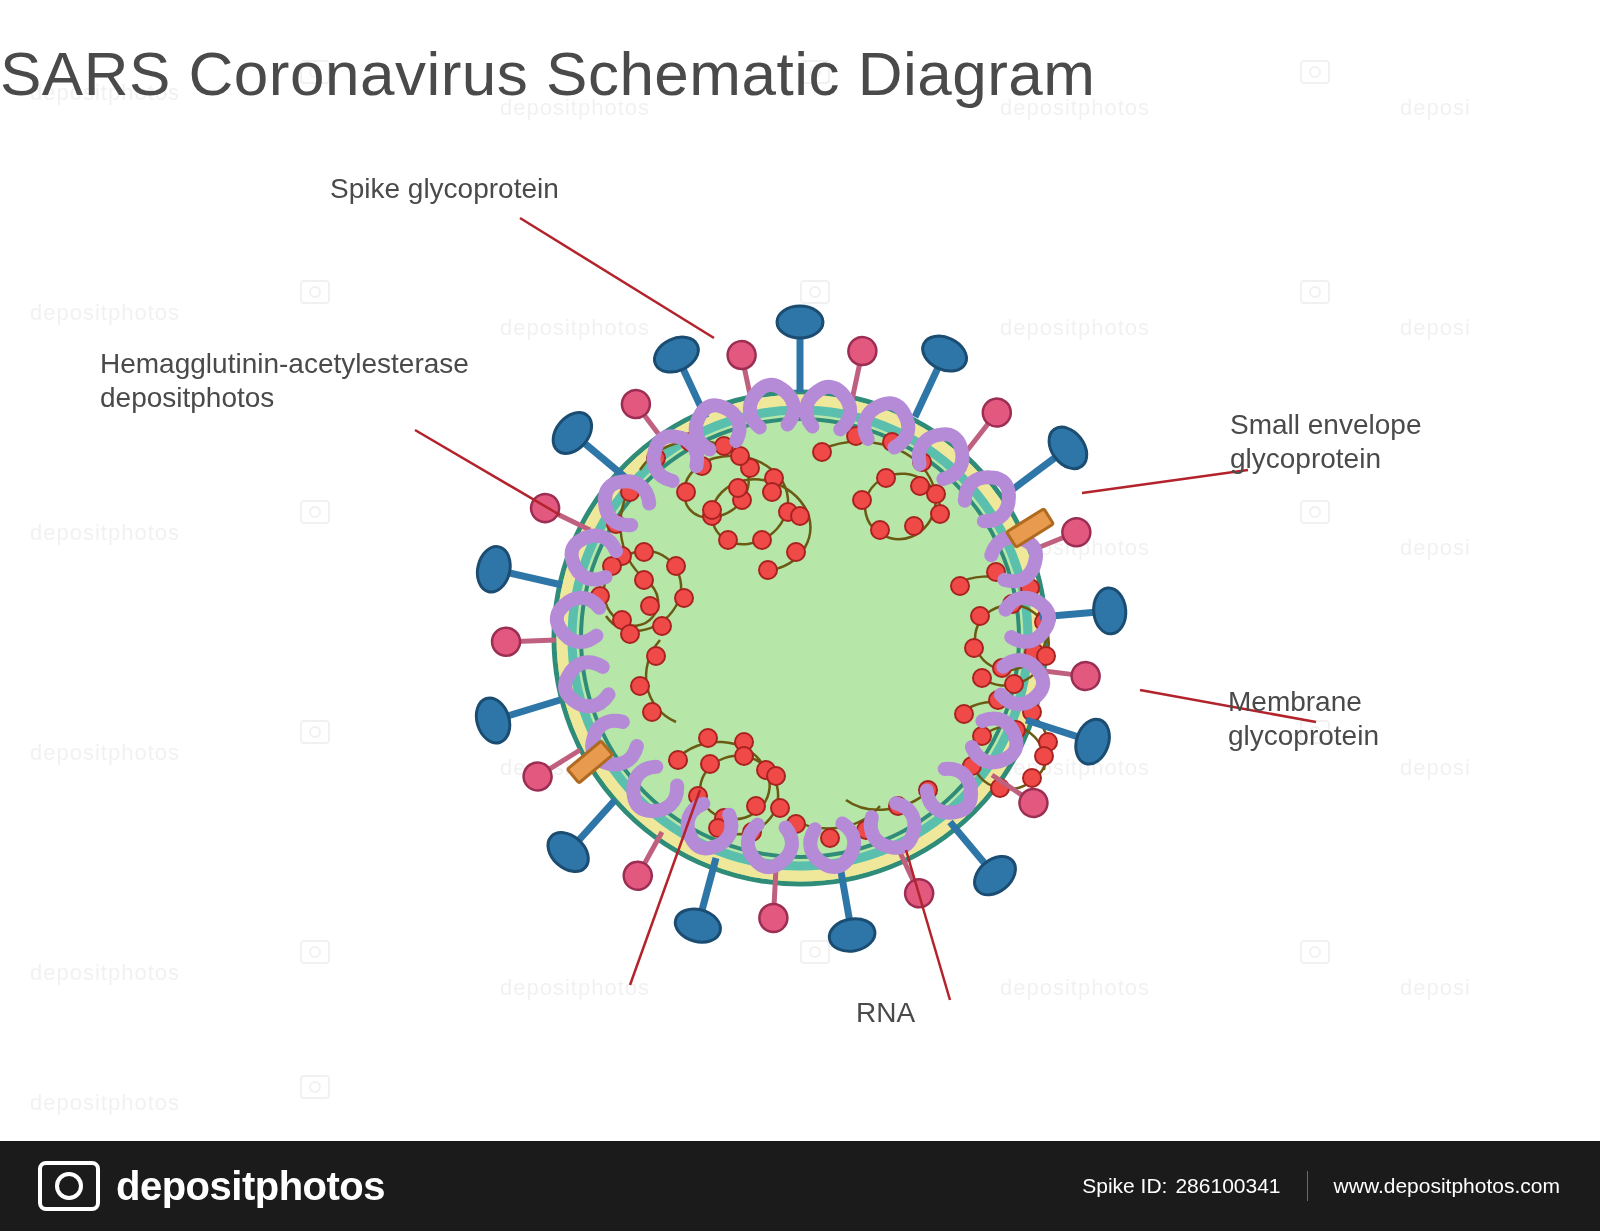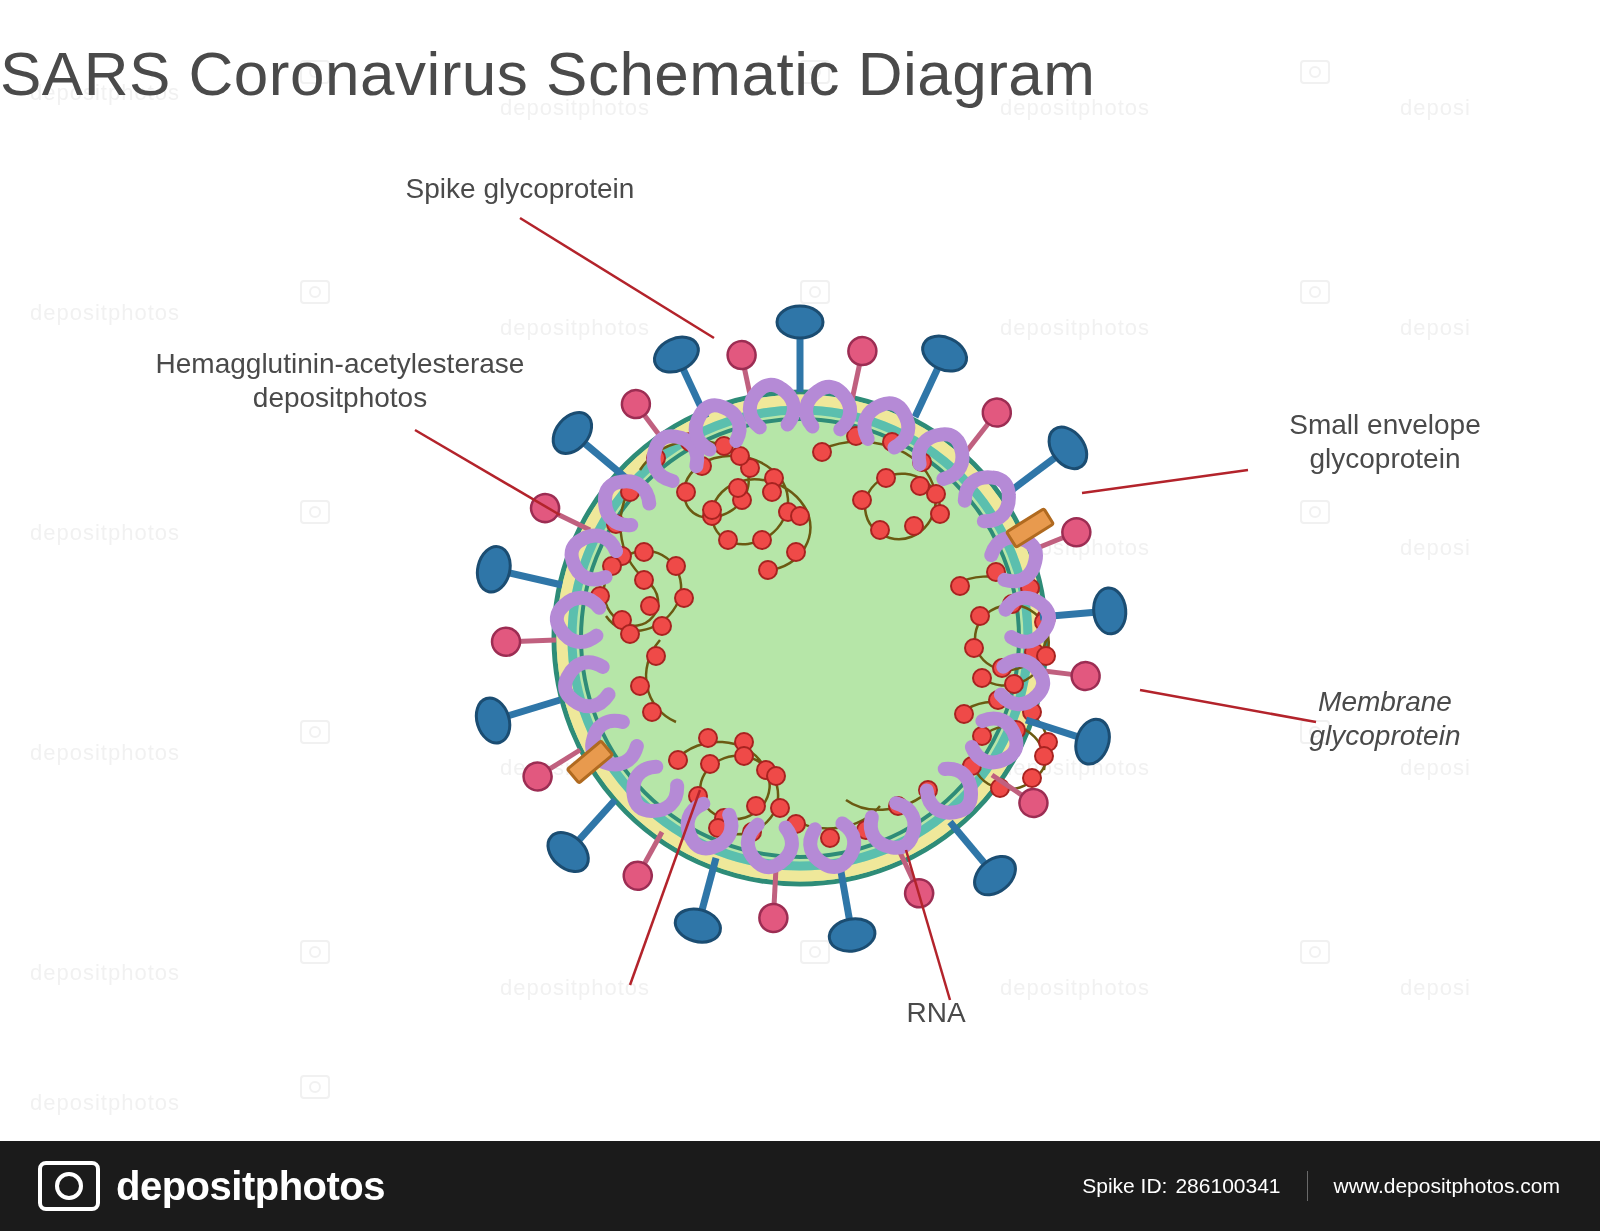--- a/index.html
+++ b/index.html
@@ -19,21 +19,21 @@
     letter-spacing:0.5px;
   }
   svg.diagram{position:absolute;left:0;top:0;width:1600px;height:1120px;}
   .lbl{
     position:absolute;
     color:#4a4a4a;
     font-size:28px;
     line-height:1.22;
     white-space:pre-line;
   }
-  .lbl.center{text-align:center;}
+  .lbl.center{text-align:left;}
 
   
   .wm{
     position:absolute;
     color:rgba(150,150,150,0.13);
     font-size:22px;
     letter-spacing:1px;
     pointer-events:none;
     font-family:"Liberation Sans", sans-serif;
   }
@@ -327,21 +327,21 @@
   </svg>
 
   <div class="lbl center" style="left:330px;top:172px;width:380px;">Spike glycoprotein</div>
 
   <div class="lbl center" style="left:100px;top:347px;width:480px;">Hemagglutinin-acetylesterase
 depositphotos</div>
 
   <div class="lbl center" style="left:1230px;top:408px;width:310px;">Small envelope
 glycoprotein</div>
 
-  <div class="lbl center" style="left:1260px;top:685px;width:250px;font-style:italic;">Membrane
+  <div class="lbl center" style="left:1228px;top:685px;width:250px;">Membrane
 glycoprotein</div>
 
 
   <div class="lbl center" style="left:856px;top:996px;width:160px;">RNA</div>
 
   <div class="footer">
     <div class="footer-logo">
       <div class="cam"></div>
       <div class="footer-brand">depositphotos</div>
     </div>

